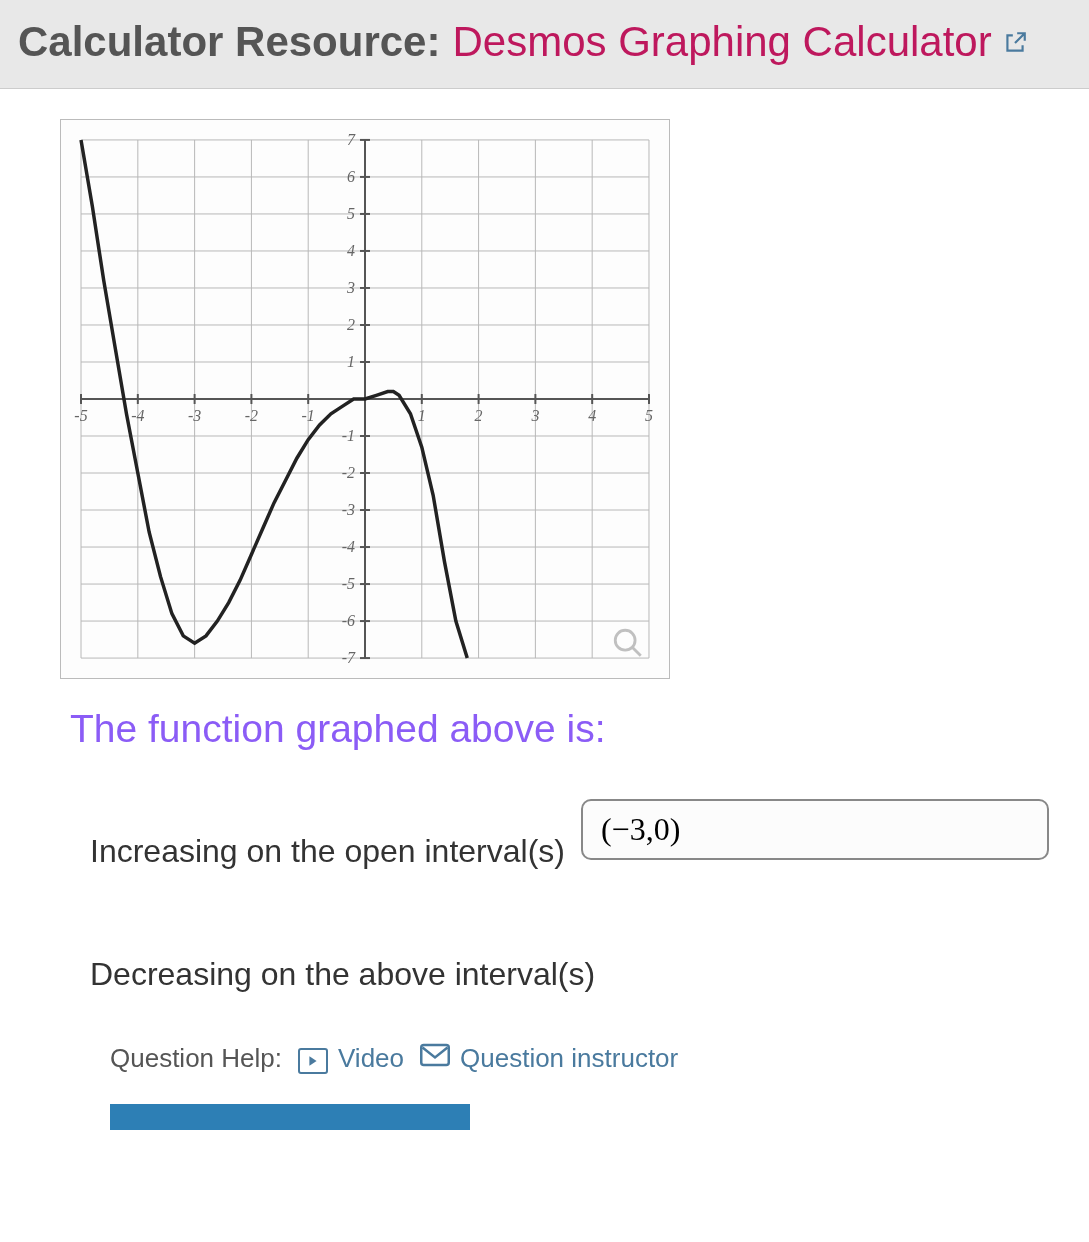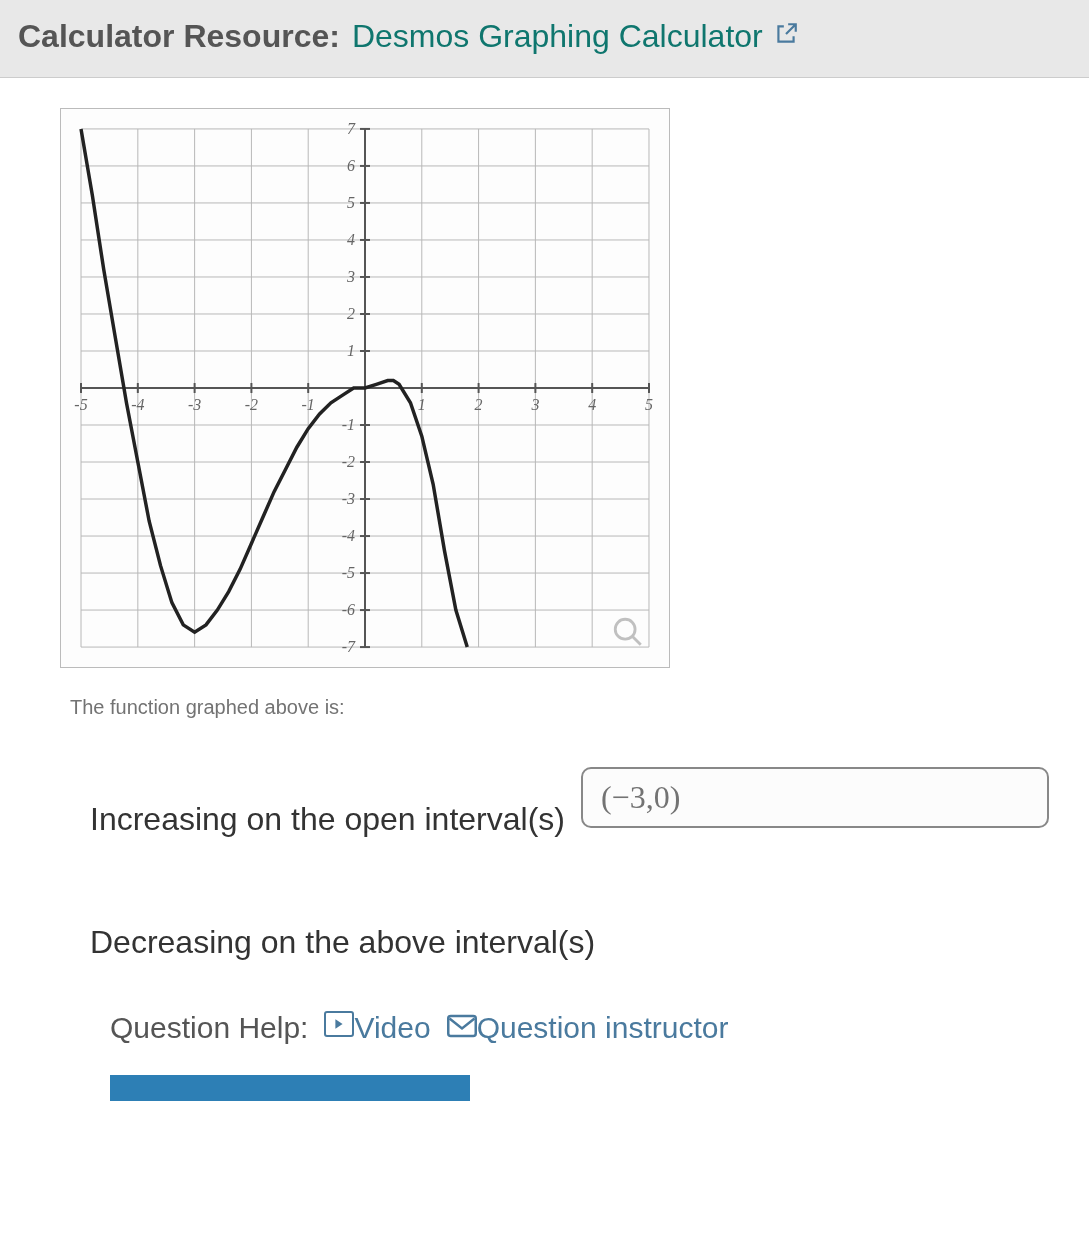--- a/index.html
+++ b/index.html
@@ -10,73 +10,73 @@
       height: 1242px;
       overflow: hidden;
       color: #333;
     }
     .container { background: #fff; height: 100%; }
 
     .resource-bar {
       background: #e8e8e8;
       padding: 18px 18px 22px 18px;
       border-bottom: 1px solid #ccc;
-      font-size: 32px;
+      font-size: 42px;
       display: flex;
       align-items: center;
       flex-wrap: wrap;
     }
     .resource-label { color: #555; font-weight: bold; margin-right: 12px; }
-    .resource-link { color: #0f766e; cursor: pointer; display: inline-flex; align-items: center; }
+    .resource-link { color: #be185d; cursor: pointer; display: inline-flex; align-items: center; }
     .ext-icon { margin-left: 10px; }
 
     .content { padding: 30px 20px 0 20px; }
 
     .chart-box {
       width: 610px;
       height: 560px;
       margin: 0 0 20px 40px;
       border: 1px solid #bbb;
       position: relative;
       background: #fdfdfd;
     }
     .chart-box svg { width: 100%; height: 100%; display: block; }
     .grid-line { stroke: #b8b8b8; stroke-width: 1; }
     .axis-line { stroke: #555; stroke-width: 2; }
     .tick-label { font: italic 500 16px Georgia, serif; fill: #666; }
     .curve { stroke: #222; stroke-width: 3.5; fill: none; }
     .magnifier { position: absolute; right: 24px; bottom: 18px; opacity: .45; cursor: pointer; }
 
-    .prompt-line { font-size: 20px; color: #737373; margin: 28px 10px 38px 50px; }
+    .prompt-line { font-size: 39px; color: #8b5cf6; margin: 28px 10px 38px 50px; }
 
     .answer-row {
       display: flex; align-items: center;
       margin: 0 20px 42px 70px; font-size: 32px;
     }
     .answer-label { margin-right: 16px; white-space: nowrap; margin-top: 44px; }
     .answer-box {
       flex: 1;
       border: 2px solid #888;
       border-radius: 10px;
       padding: 10px 18px;
       font-family: 'Times New Roman', serif;
       font-size: 32px;
-      color: #737373;
+      color: #000000;
       background: #fcfcfc;
       min-height: 54px;
       cursor: text;
     }
 
     .help-row {
       margin: 50px 0 0 90px;
-      font-size: 30px;
+      font-size: 26px;
       color: #555;
       display: flex; align-items: center; gap: 16px;
     }
-    .help-link { color: #4a7a9e; cursor: pointer; display: inline-flex; align-items: flex-start; }
+    .help-link { color: #4a7a9e; cursor: pointer; display: inline-flex; align-items: flex-end; gap: 10px; }
     .help-icon-box {
       width: 30px; height: 26px;
       border: 2px solid #4a7a9e; border-radius: 3px;
       display: inline-flex; align-items: center; justify-content: center;
       font-size: 14px;
     }
 
     .submit-bar { margin: 30px 0 0 90px; height: 26px; width: 360px; background: #2d7fb5; }
   </style>
 </head>

